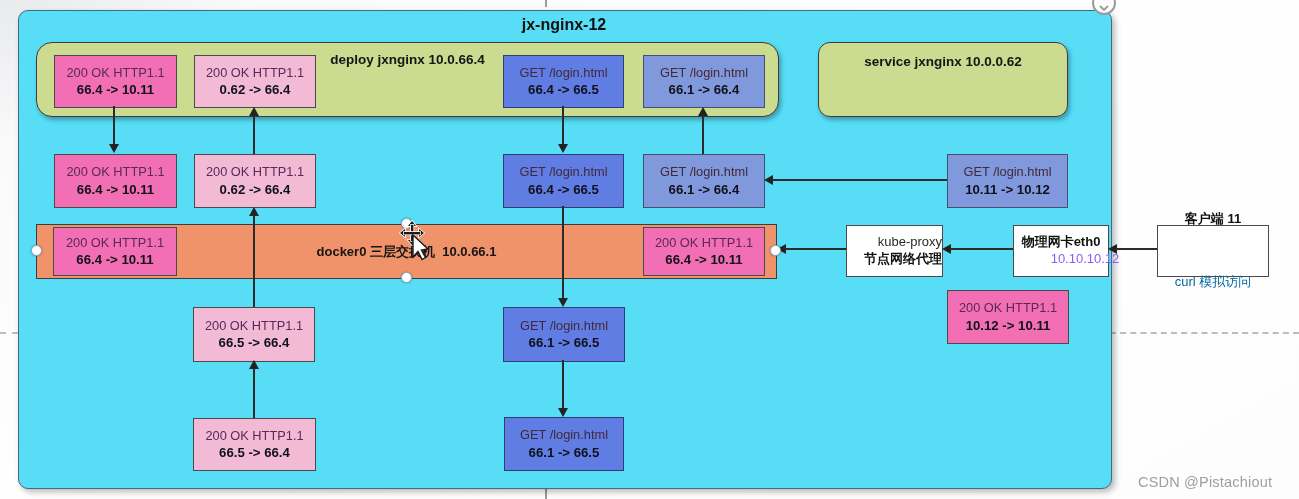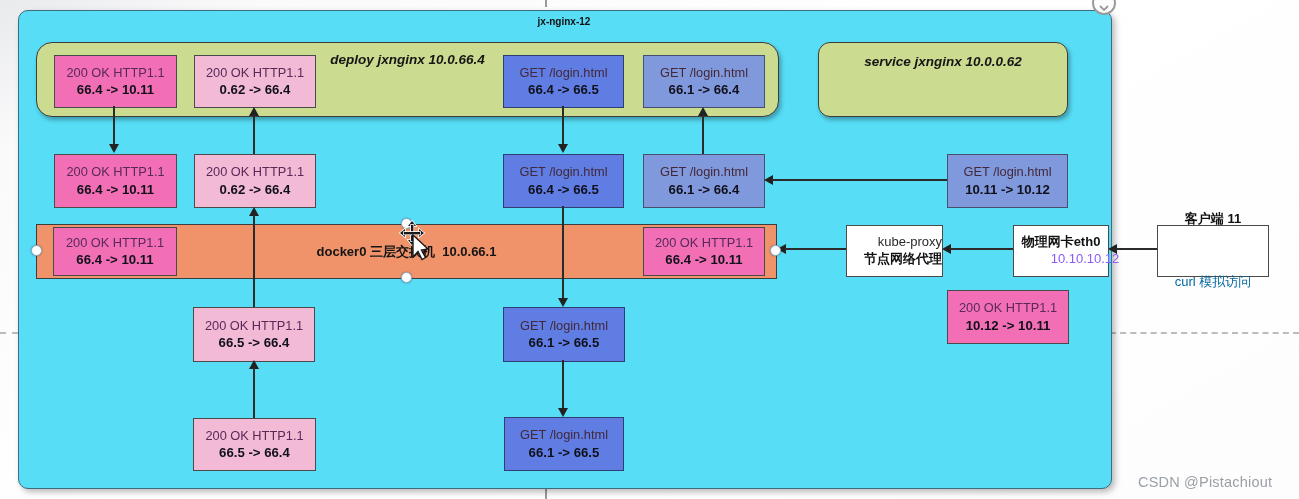--- a/index.html
+++ b/index.html
@@ -12,27 +12,27 @@
   .canvas{position:relative;width:1299px;height:499px;overflow:hidden;}
 
   
   .pod{
     position:absolute;left:18px;top:10px;width:1092px;height:477px;
     background:#57ddf6;border:1.5px solid #3c6d80;border-radius:10px;
     box-shadow:3px 3px 6px rgba(0,0,0,.28);z-index:1;
   }
   .pod-title{
     position:absolute;left:18px;top:16px;width:1092px;text-align:center;
-    font-weight:bold;font-size:10px;color:#101010;z-index:2;
+    font-weight:bold;font-size:16px;color:#101010;z-index:2;
   }
 
   
   .group{
     position:absolute;background:#cbdb8f;border:1.3px solid #3d3d3d;
-    box-shadow:2px 3px 4px rgba(0,0,0,.3);z-index:2;font-style:italic;
+    box-shadow:2px 3px 4px rgba(0,0,0,.3);z-index:2;
   }
   .group .glabel{
     position:absolute;left:0;right:0;text-align:center;
     font-weight:bold;font-size:13.5px;color:#151515;
   }
 
   
   .bar{
     position:absolute;left:36px;top:224px;width:739px;height:53px;
     background:#f0936b;border:1.3px solid #3d3d3d;z-index:2;

